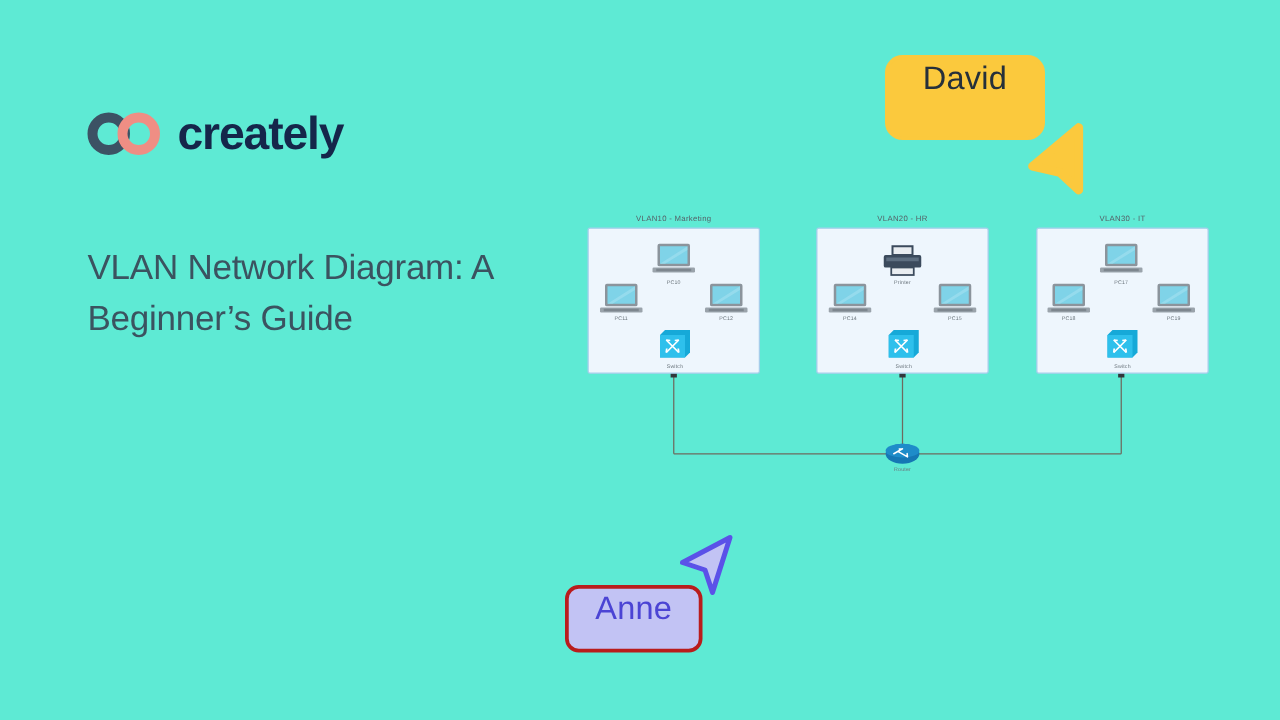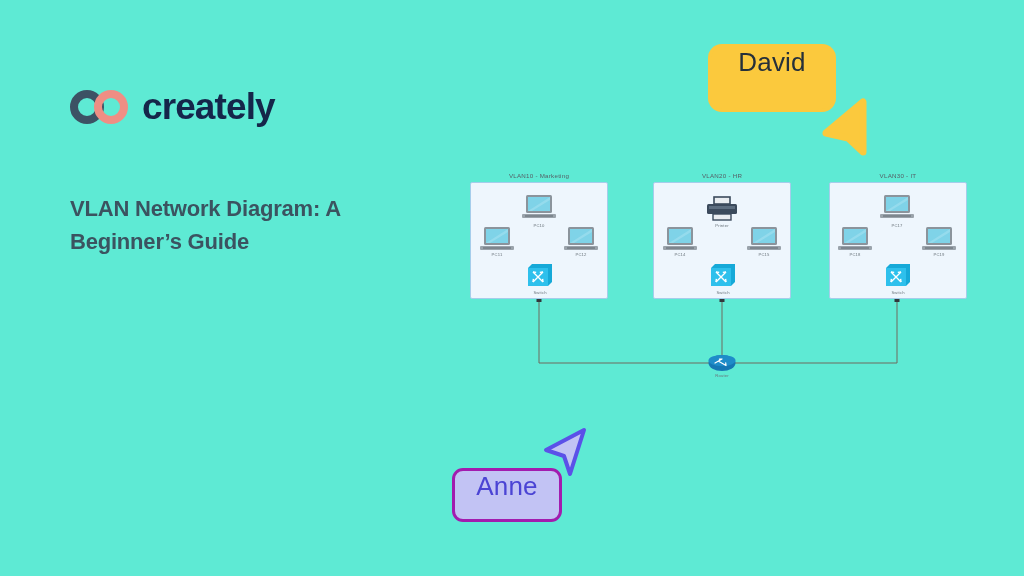--- a/index.html
+++ b/index.html
@@ -15,39 +15,39 @@
   .logo { position: absolute; left: 70px; top: 88px; display: flex; align-items: center; gap: 14px; }
   .logo-mark { width: 58px; height: 34px; position: relative; }
   .ring { position: absolute; top: 0; width: 34px; height: 34px; border-radius: 50%; border: 8px solid; }
   .ring-left  { left: 0;  border-color: #3c5264; }
   .ring-right { left: 24px; border-color: #ef8e84; }
   .logo-text { font-size: 37px; font-weight: 700; letter-spacing: -0.9px; color: #15264a; line-height: 1; }
 
   
   .headline {
     position: absolute; left: 70px; top: 193px; width: 330px;
-    font-size: 22px; font-weight: 700; line-height: 1.48;
+    font-size: 28px; font-weight: 400; line-height: 1.48;
     color: #3b5360; letter-spacing: -0.2px;
   }
 
   
   .cursor-label {
     position: absolute; border-radius: 11px;
     display: flex; align-items: flex-start; justify-content: center;
     font-size: 26px; letter-spacing: .2px;
   }
   .cursor-david {
     left: 711px; top: 47px; width: 122px; height: 62px;
     background: #fbc93d; color: #26303a;
     box-shadow: 0 0 0 3px #fbc93d;
   }
   .cursor-anne {
     left: 452px; top: 468px; width: 110px; height: 54px;
     background: #c2c3f4; color: #4b44d4;
-    border: 3px solid #a21caf;
+    border: 3px solid #b91c1c;
   }
   .arrow { position: absolute; }
 
   
   .vlan-box {
     position: absolute; top: 182px; width: 138px; height: 117px;
     background: #eef6fd; border: 1px solid #a5cdeb; border-radius: 2px;
   }
   .vlan-title {
     position: absolute; top: 172px; width: 138px; text-align: center;

